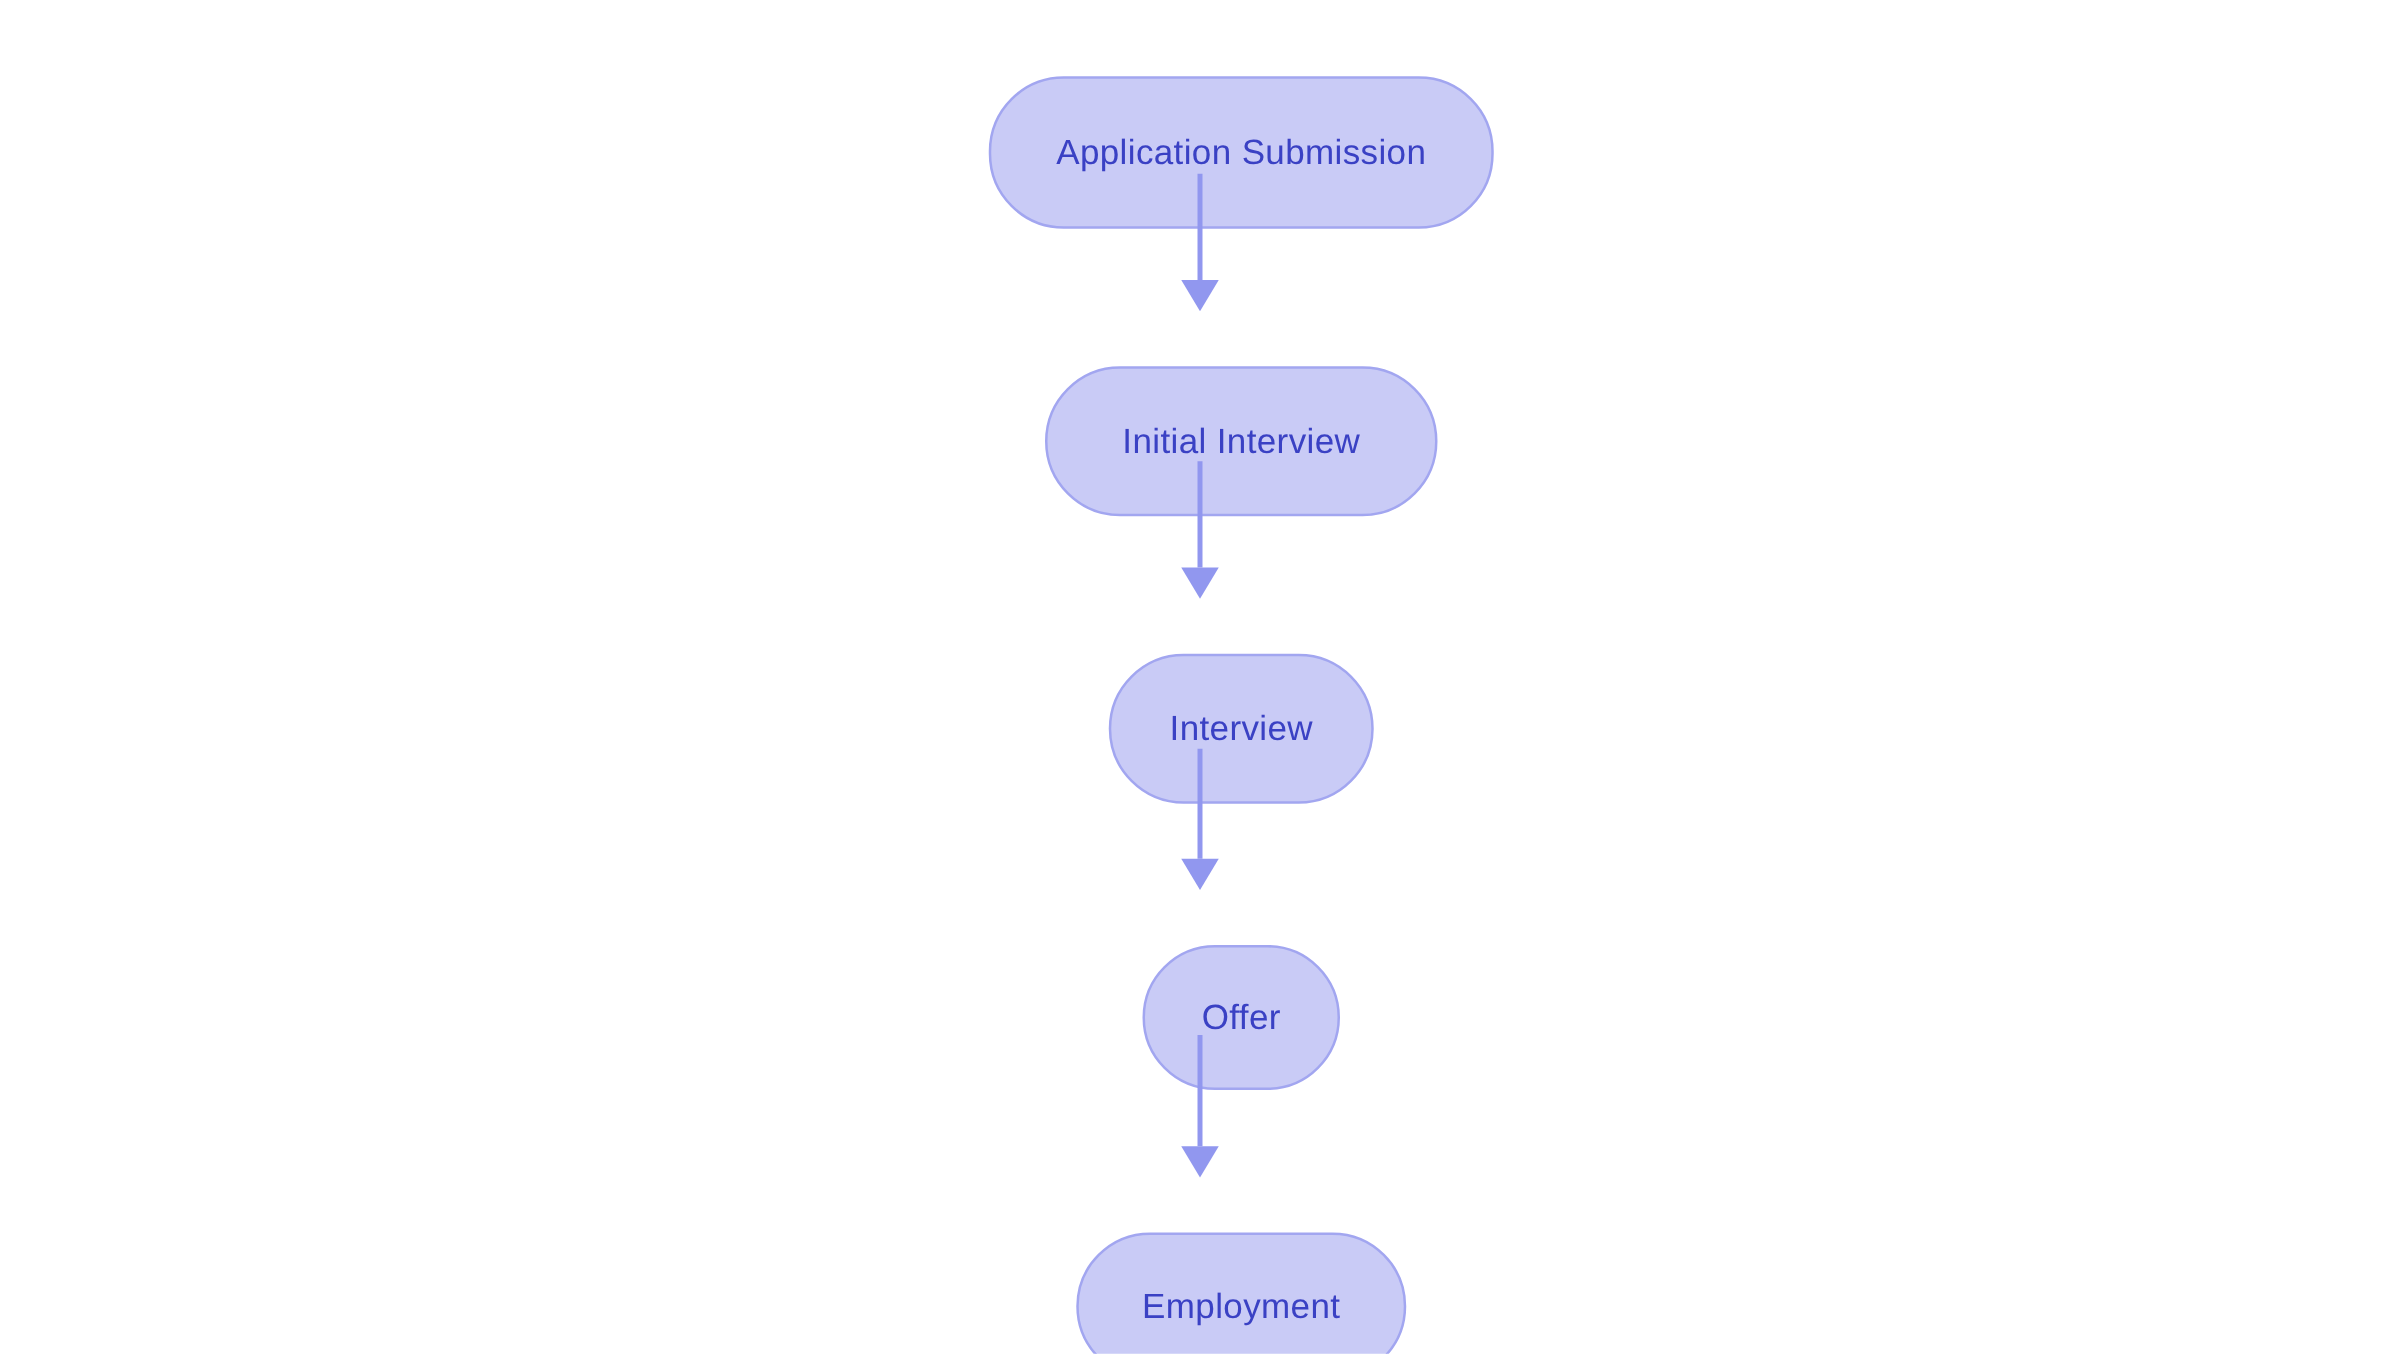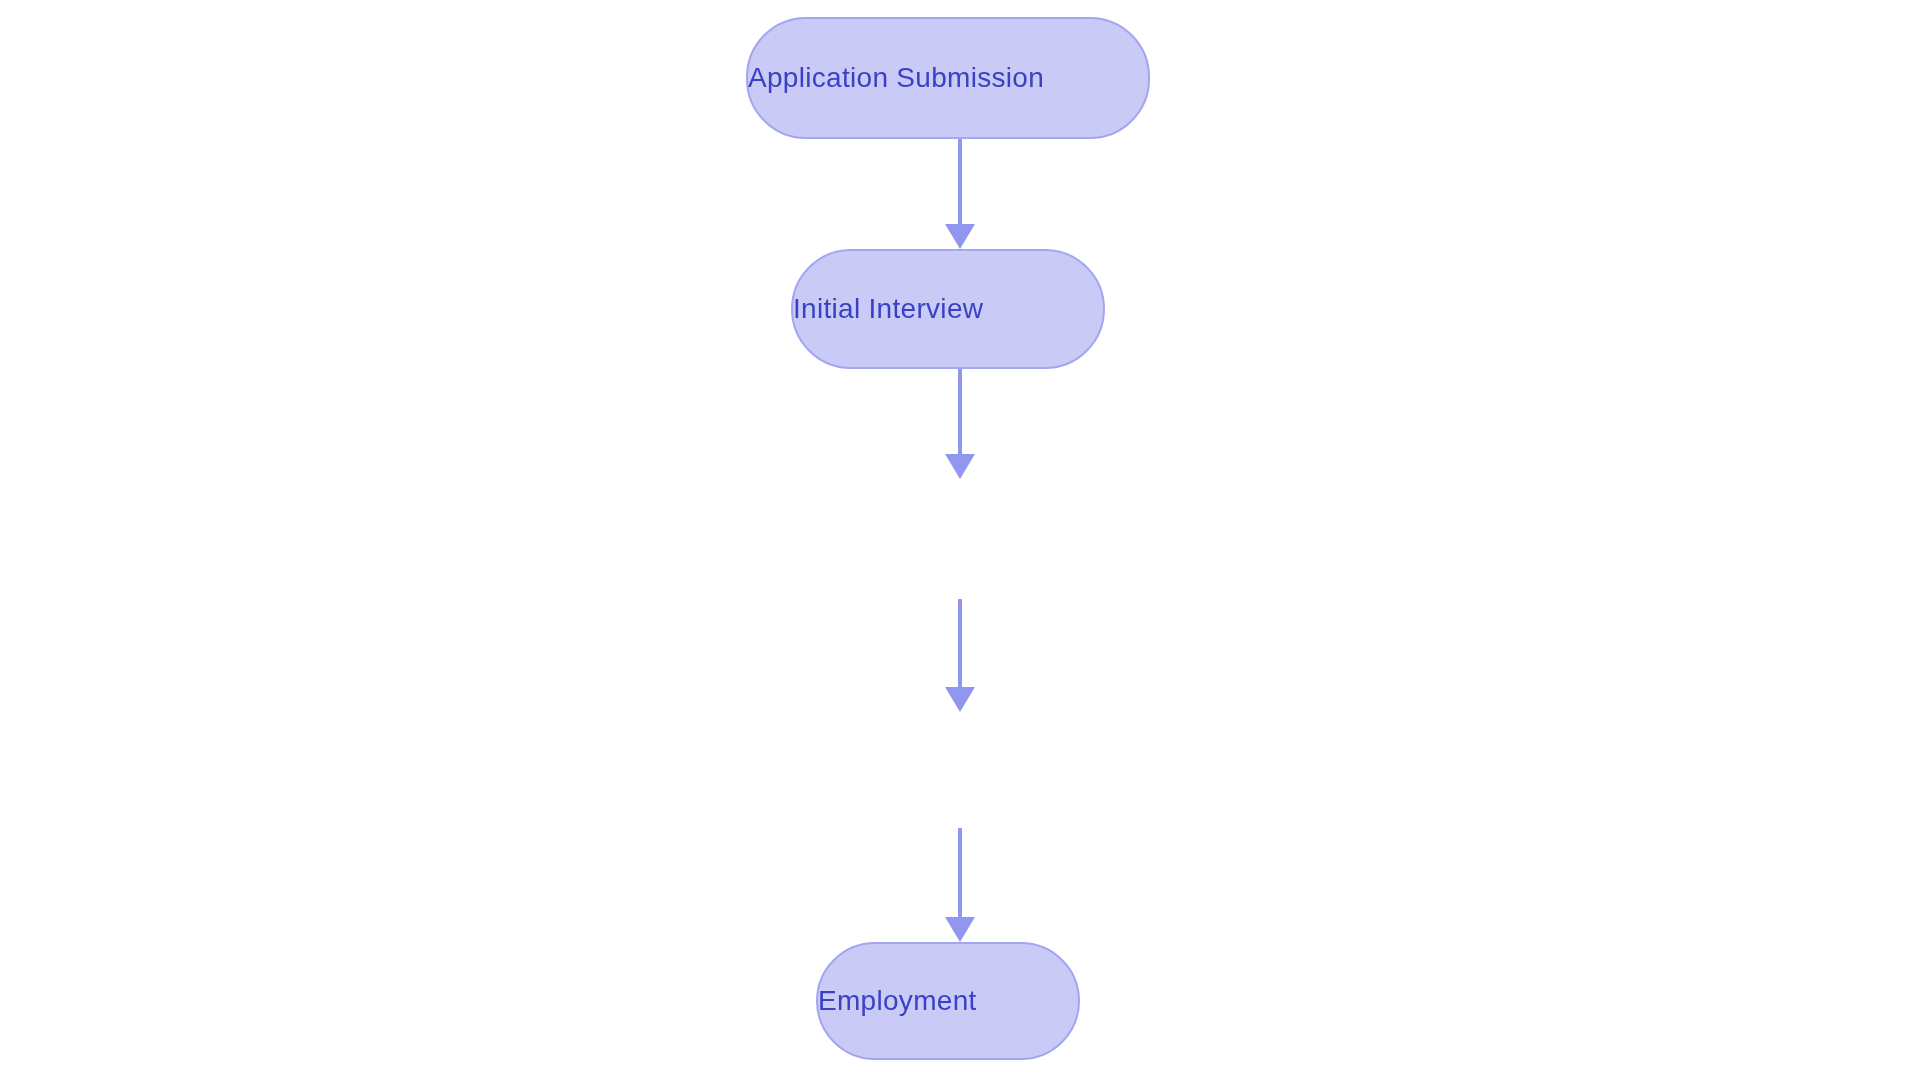--- a/index.html
+++ b/index.html
@@ -21,33 +21,34 @@
     font-family: "Liberation Sans", "DejaVu Sans", sans-serif;
     overflow: hidden;
   }
   .canvas {
     position: relative;
     width: 1920px;
     height: 1083px;
   }
   .flow-node {
     position: absolute;
-    left: 948px;
+    left: 993px;
     transform: translateX(-50%);
     background: var(--node-fill);
     border: 2px solid var(--node-border);
     border-radius: 60px;
     display: flex;
     align-items: center;
-    justify-content: flex-start;
+    justify-content: center;
     color: var(--node-text);
     font-size: 28px;
     letter-spacing: 0.3px;
     white-space: nowrap;
     text-align: center;
+    margin-top: 44px;
   }
   .node-1 { top: 17px;  width: 404px; height: 122px; }
   .node-2 { top: 249px; width: 314px; height: 120px; }
   .node-3 { top: 479px; width: 212px; height: 120px; }
   .node-4 { top: 712px; width: 158px; height: 116px; }
   .node-5 { top: 942px; width: 264px; height: 118px; }
 
   .flow-edge {
     position: absolute;
     left: 960px;
@@ -88,26 +89,32 @@
 
   <div class="flow-node node-2">
     <span>Initial Interview</span>
   </div>
 
   <div class="flow-edge edge-2">
     <div class="edge-line"></div>
     <div class="edge-arrowhead"></div>
   </div>
 
+  <div class="flow-node node-3">
+    <span>Interview</span>
+  </div>
 
   <div class="flow-edge edge-3">
     <div class="edge-line"></div>
     <div class="edge-arrowhead"></div>
   </div>
 
+  <div class="flow-node node-4">
+    <span>Offer</span>
+  </div>
 
   <div class="flow-edge edge-4">
     <div class="edge-line"></div>
     <div class="edge-arrowhead"></div>
   </div>
 
   <div class="flow-node node-5">
     <span>Employment</span>
   </div>
 

